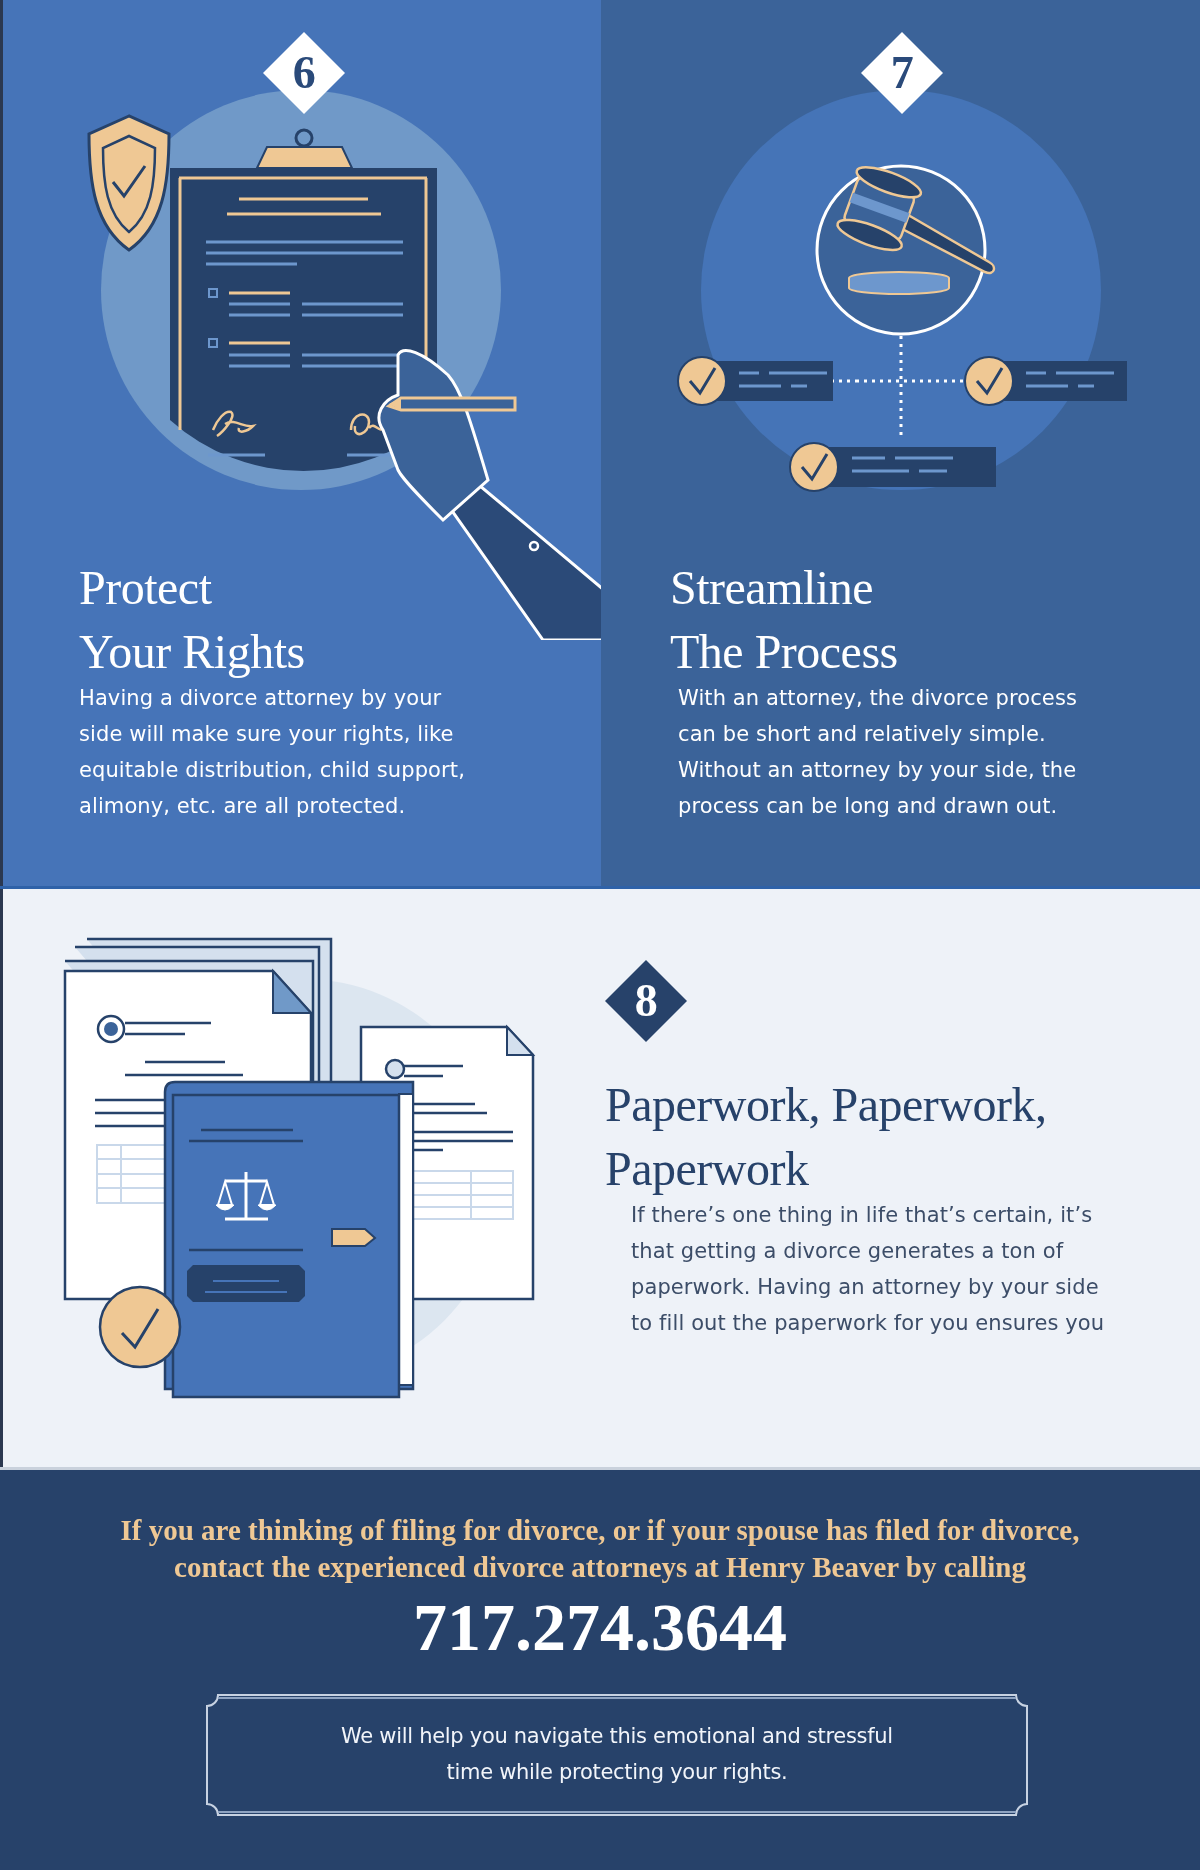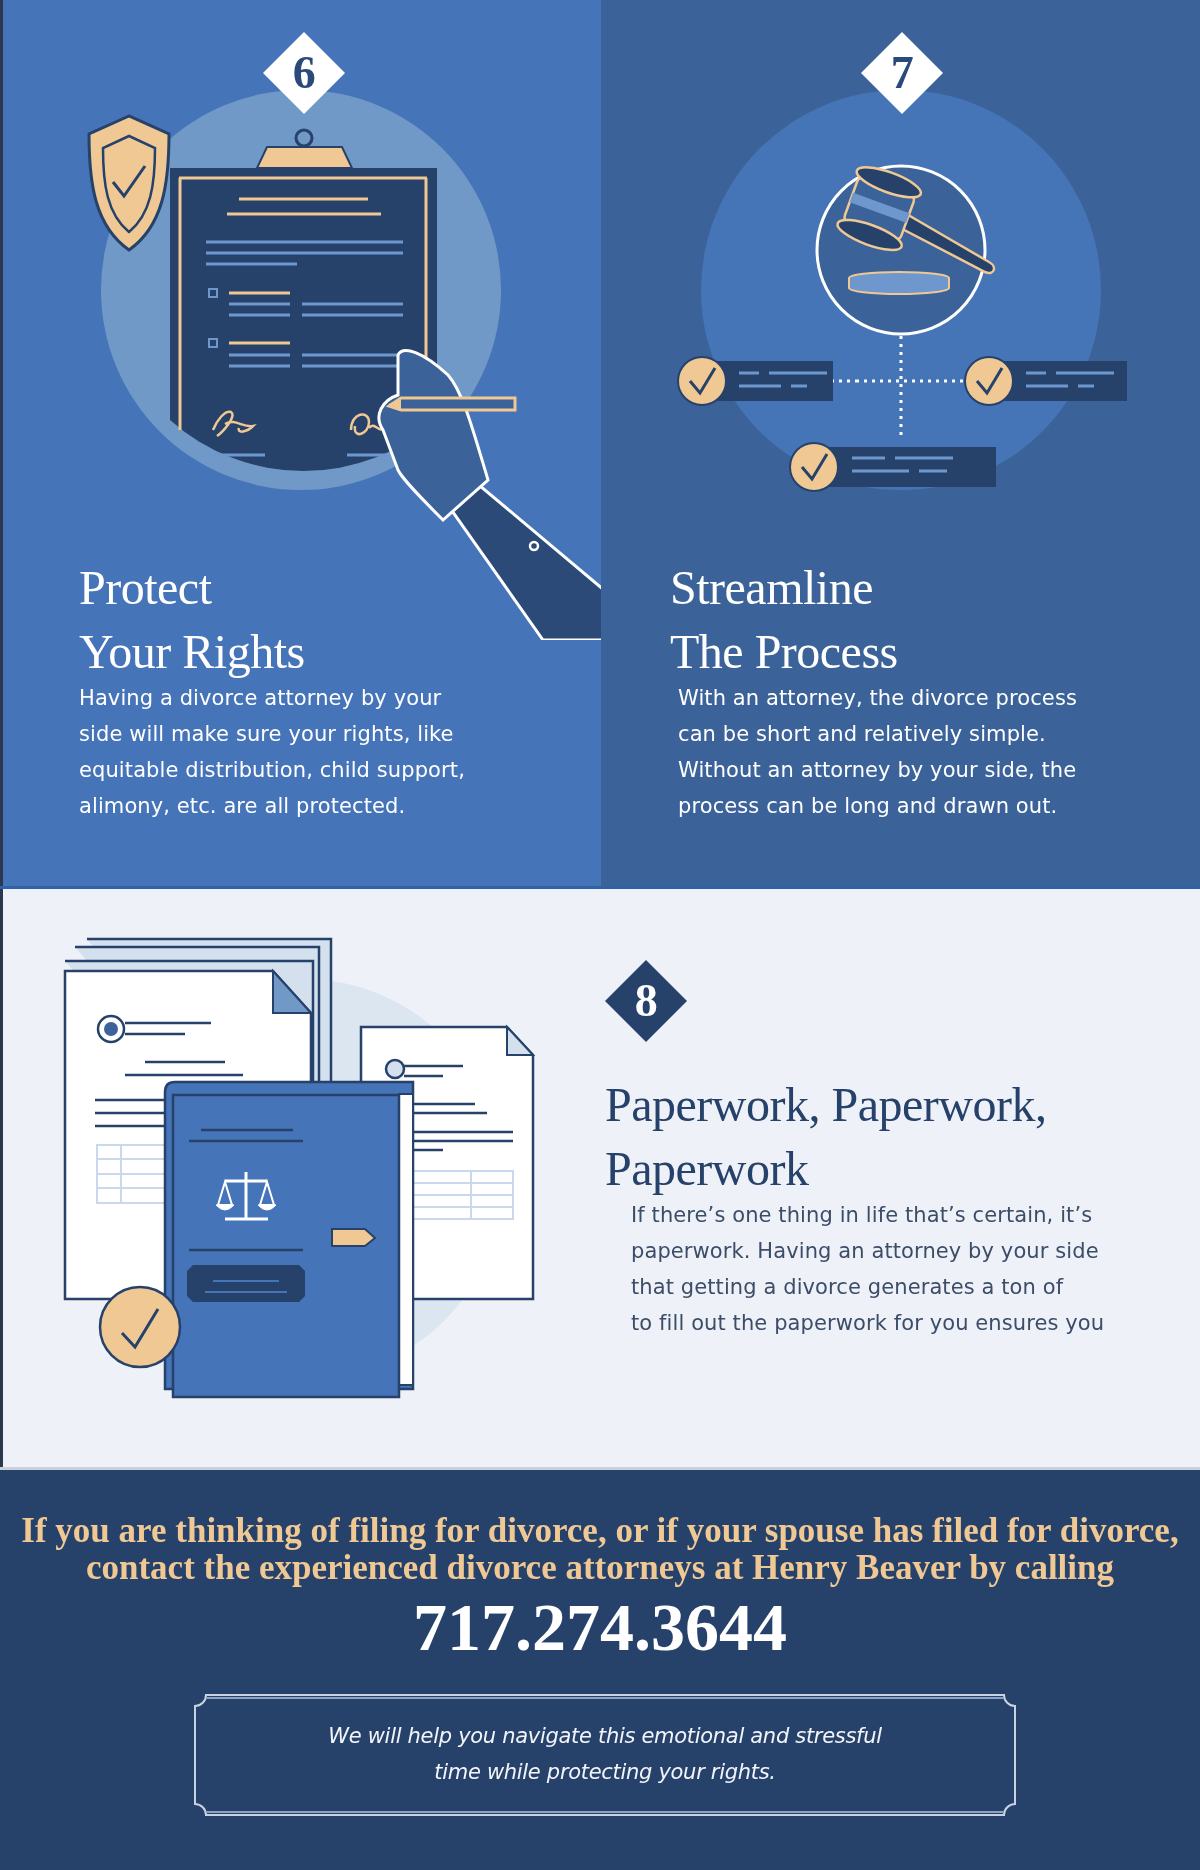--- a/index.html
+++ b/index.html
@@ -44,29 +44,29 @@
     font-size: 21px; line-height: 36px; letter-spacing: 0.1px;
   }
   .body-text.white { color: #ffffff; }
   .body-text.navy { color: #3c4d68; }
 
   .illus { position: absolute; }
 
   .cta-text {
     position: absolute; left: 0; width: 1200px; text-align: center;
     font-family: "Liberation Serif", "DejaVu Serif", serif;
-    font-weight: bold; color: #efc894; font-size: 35px; line-height: 37px;
+    font-weight: bold; color: #efc894; font-size: 29px; line-height: 37px;
   }
   .phone {
     position: absolute; left: 0; width: 1200px; text-align: center;
     font-family: "Liberation Serif", "DejaVu Serif", serif;
     font-weight: bold; color: #ffffff; font-size: 68px; line-height: 60px;
     text-decoration: none;
   }
-  .promise-box { position: absolute; left: 192px; top: 222px; width: 826px; height: 126px; font-style: italic; }
+  .promise-box { position: absolute; left: 204px; top: 222px; width: 826px; height: 126px; }
   .promise-box svg { position: absolute; left: 0; top: 0; }
   .promise-text {
     position: absolute; left: 0; top: 26px; width: 826px; text-align: center;
     font-family: "DejaVu Sans", "Liberation Sans", sans-serif;
     color: #f2f5fa; font-size: 21px; line-height: 36px; letter-spacing: -0.3px;
   }
 </style>
 </head>
 <body>
 
@@ -275,22 +275,22 @@
     <span>8</span>
   </div>
 
   <h2 class="title navy" style="left:602px;top:164px;">
     <div>Paperwork, Paperwork,</div>
     <div>Paperwork</div>
   </h2>
 
   <div class="body-text navy" style="left:628px;top:308px;">
     <div>If there’s one thing in life that’s certain, it’s</div>
+    <div>that getting a divorce generates a ton of</div>
     <div>paperwork. Having an attorney by your side</div>
-    <div>that getting a divorce generates a ton of</div>
     <div>to fill out the paperwork for you ensures you</div>
   </div>
 </section>
 
 <div id="divider-bottom"></div>
 
 <footer class="panel" id="footer">
   <div class="cta-text" style="top:42px;">
     <div>If you are thinking of filing for divorce, or if your spouse has filed for divorce,</div>
     <div>contact the experienced divorce attorneys at Henry Beaver by calling</div>

